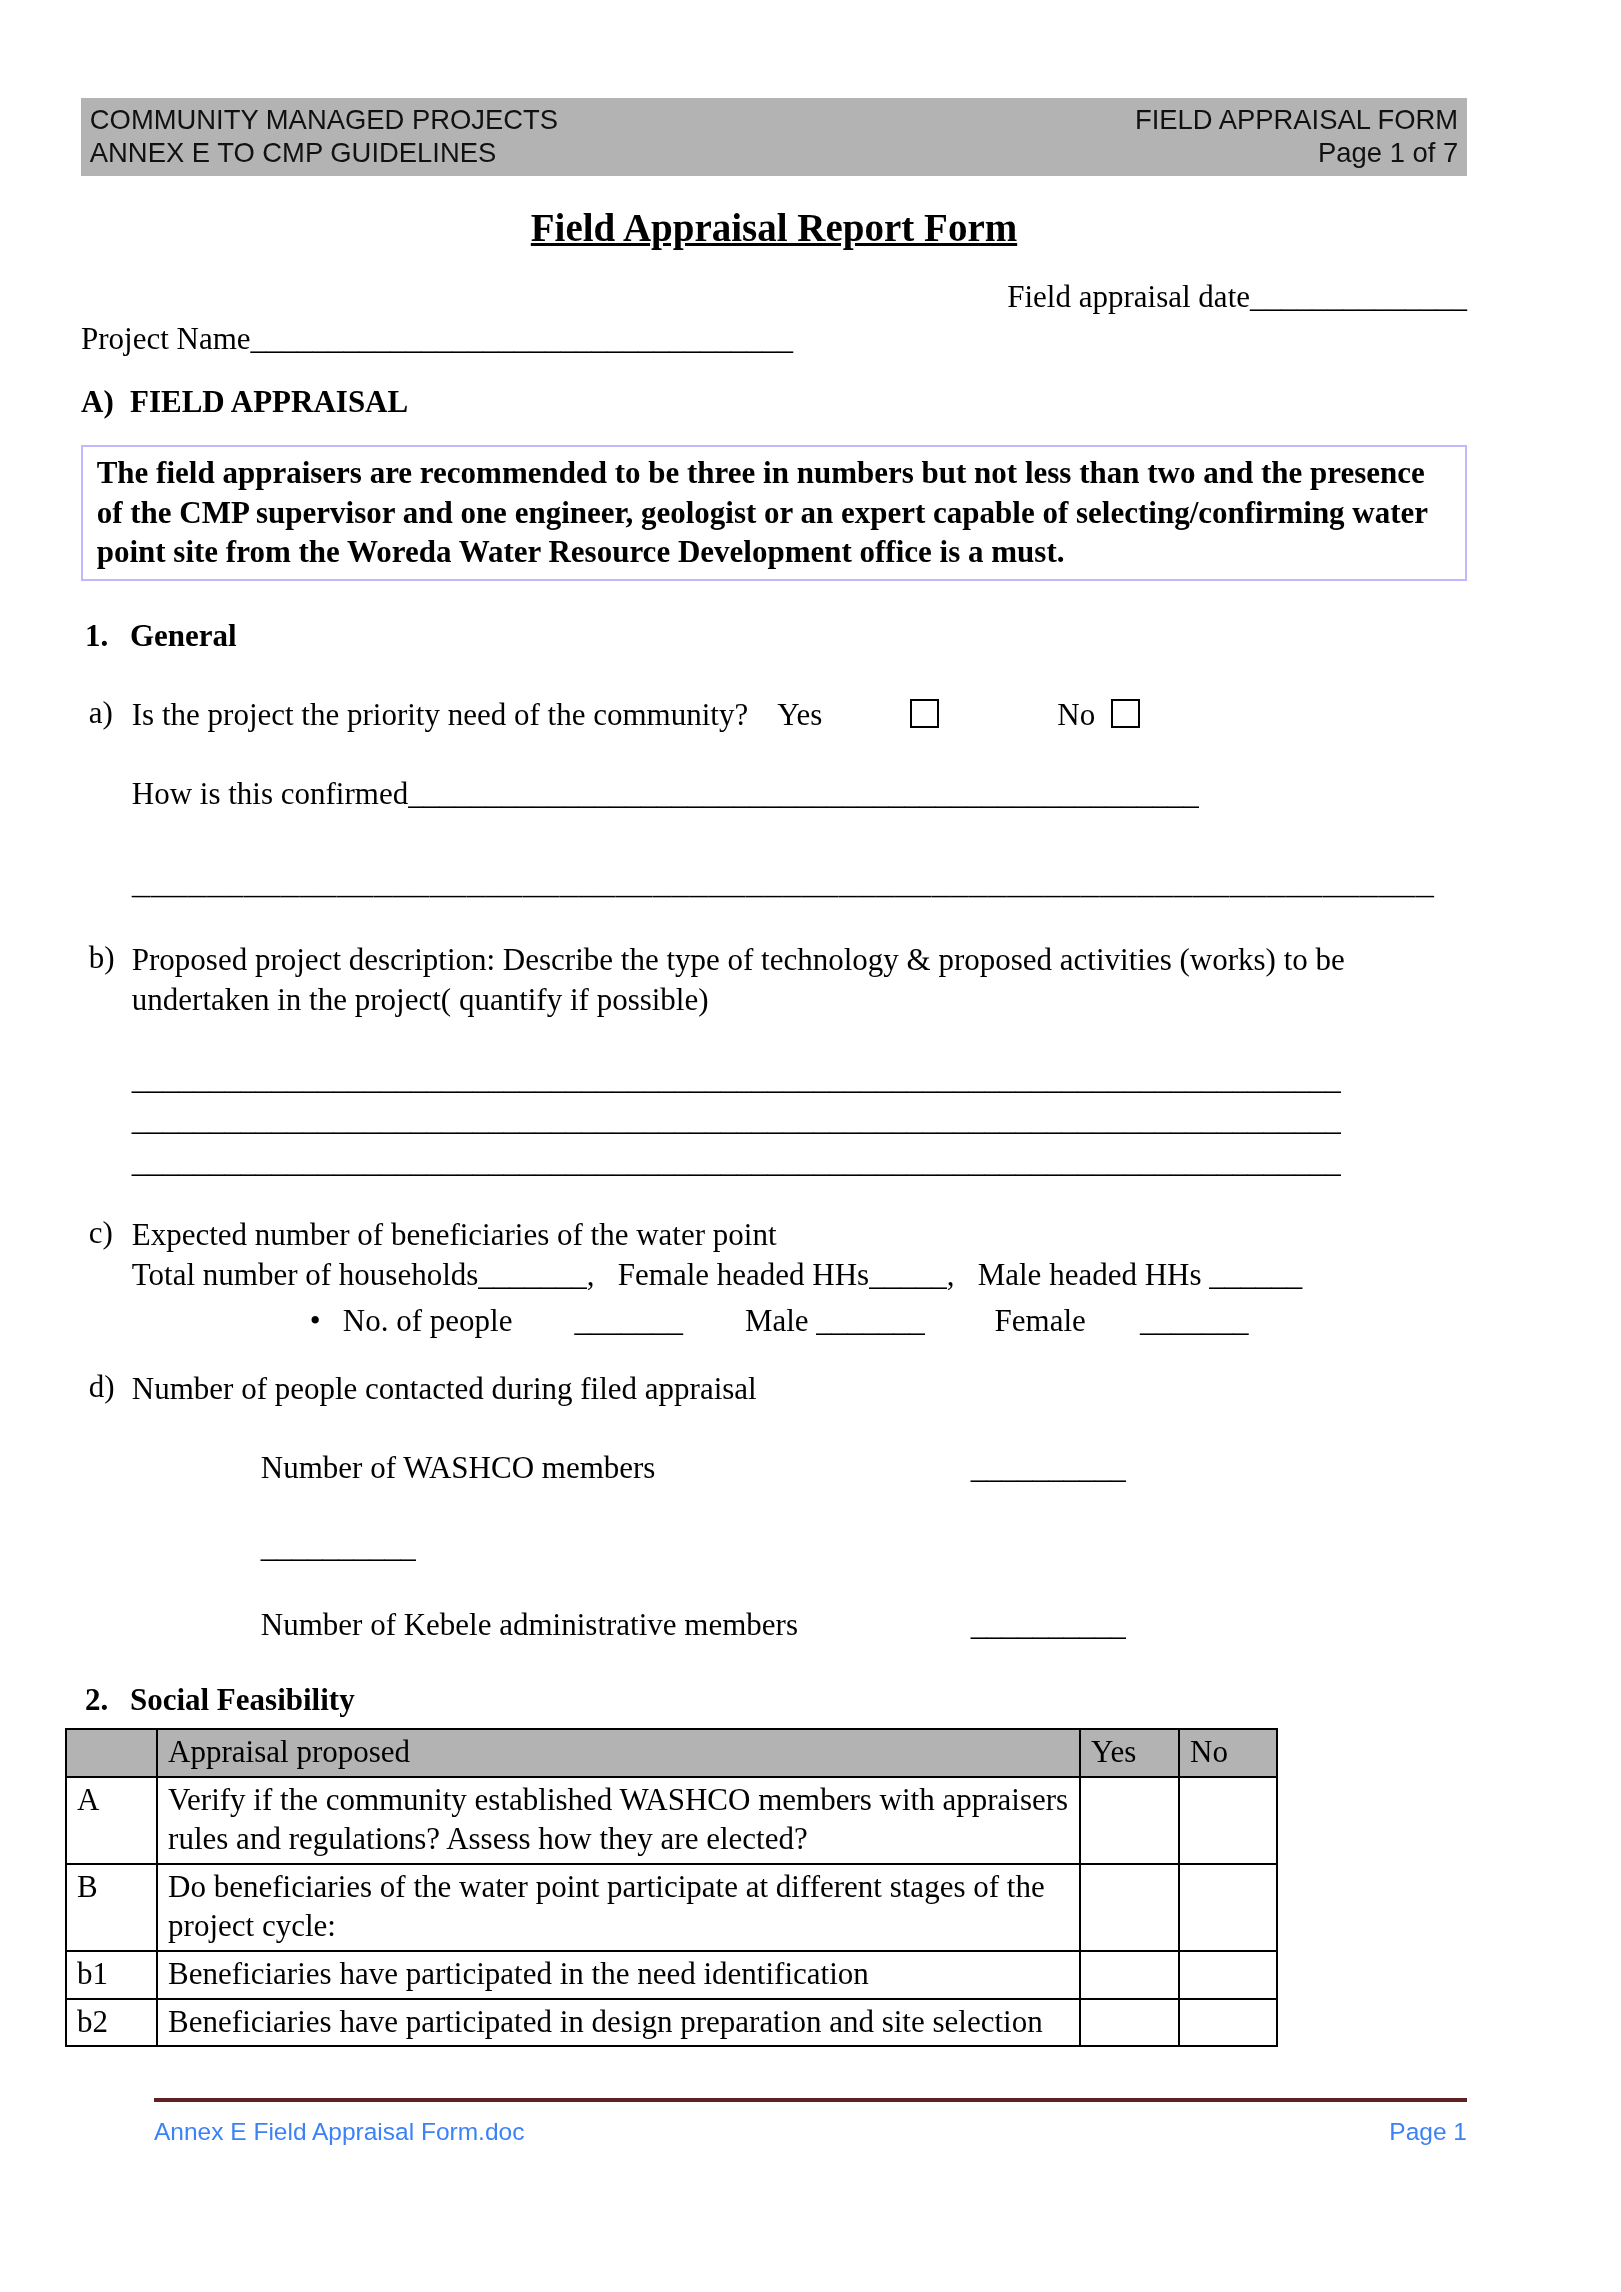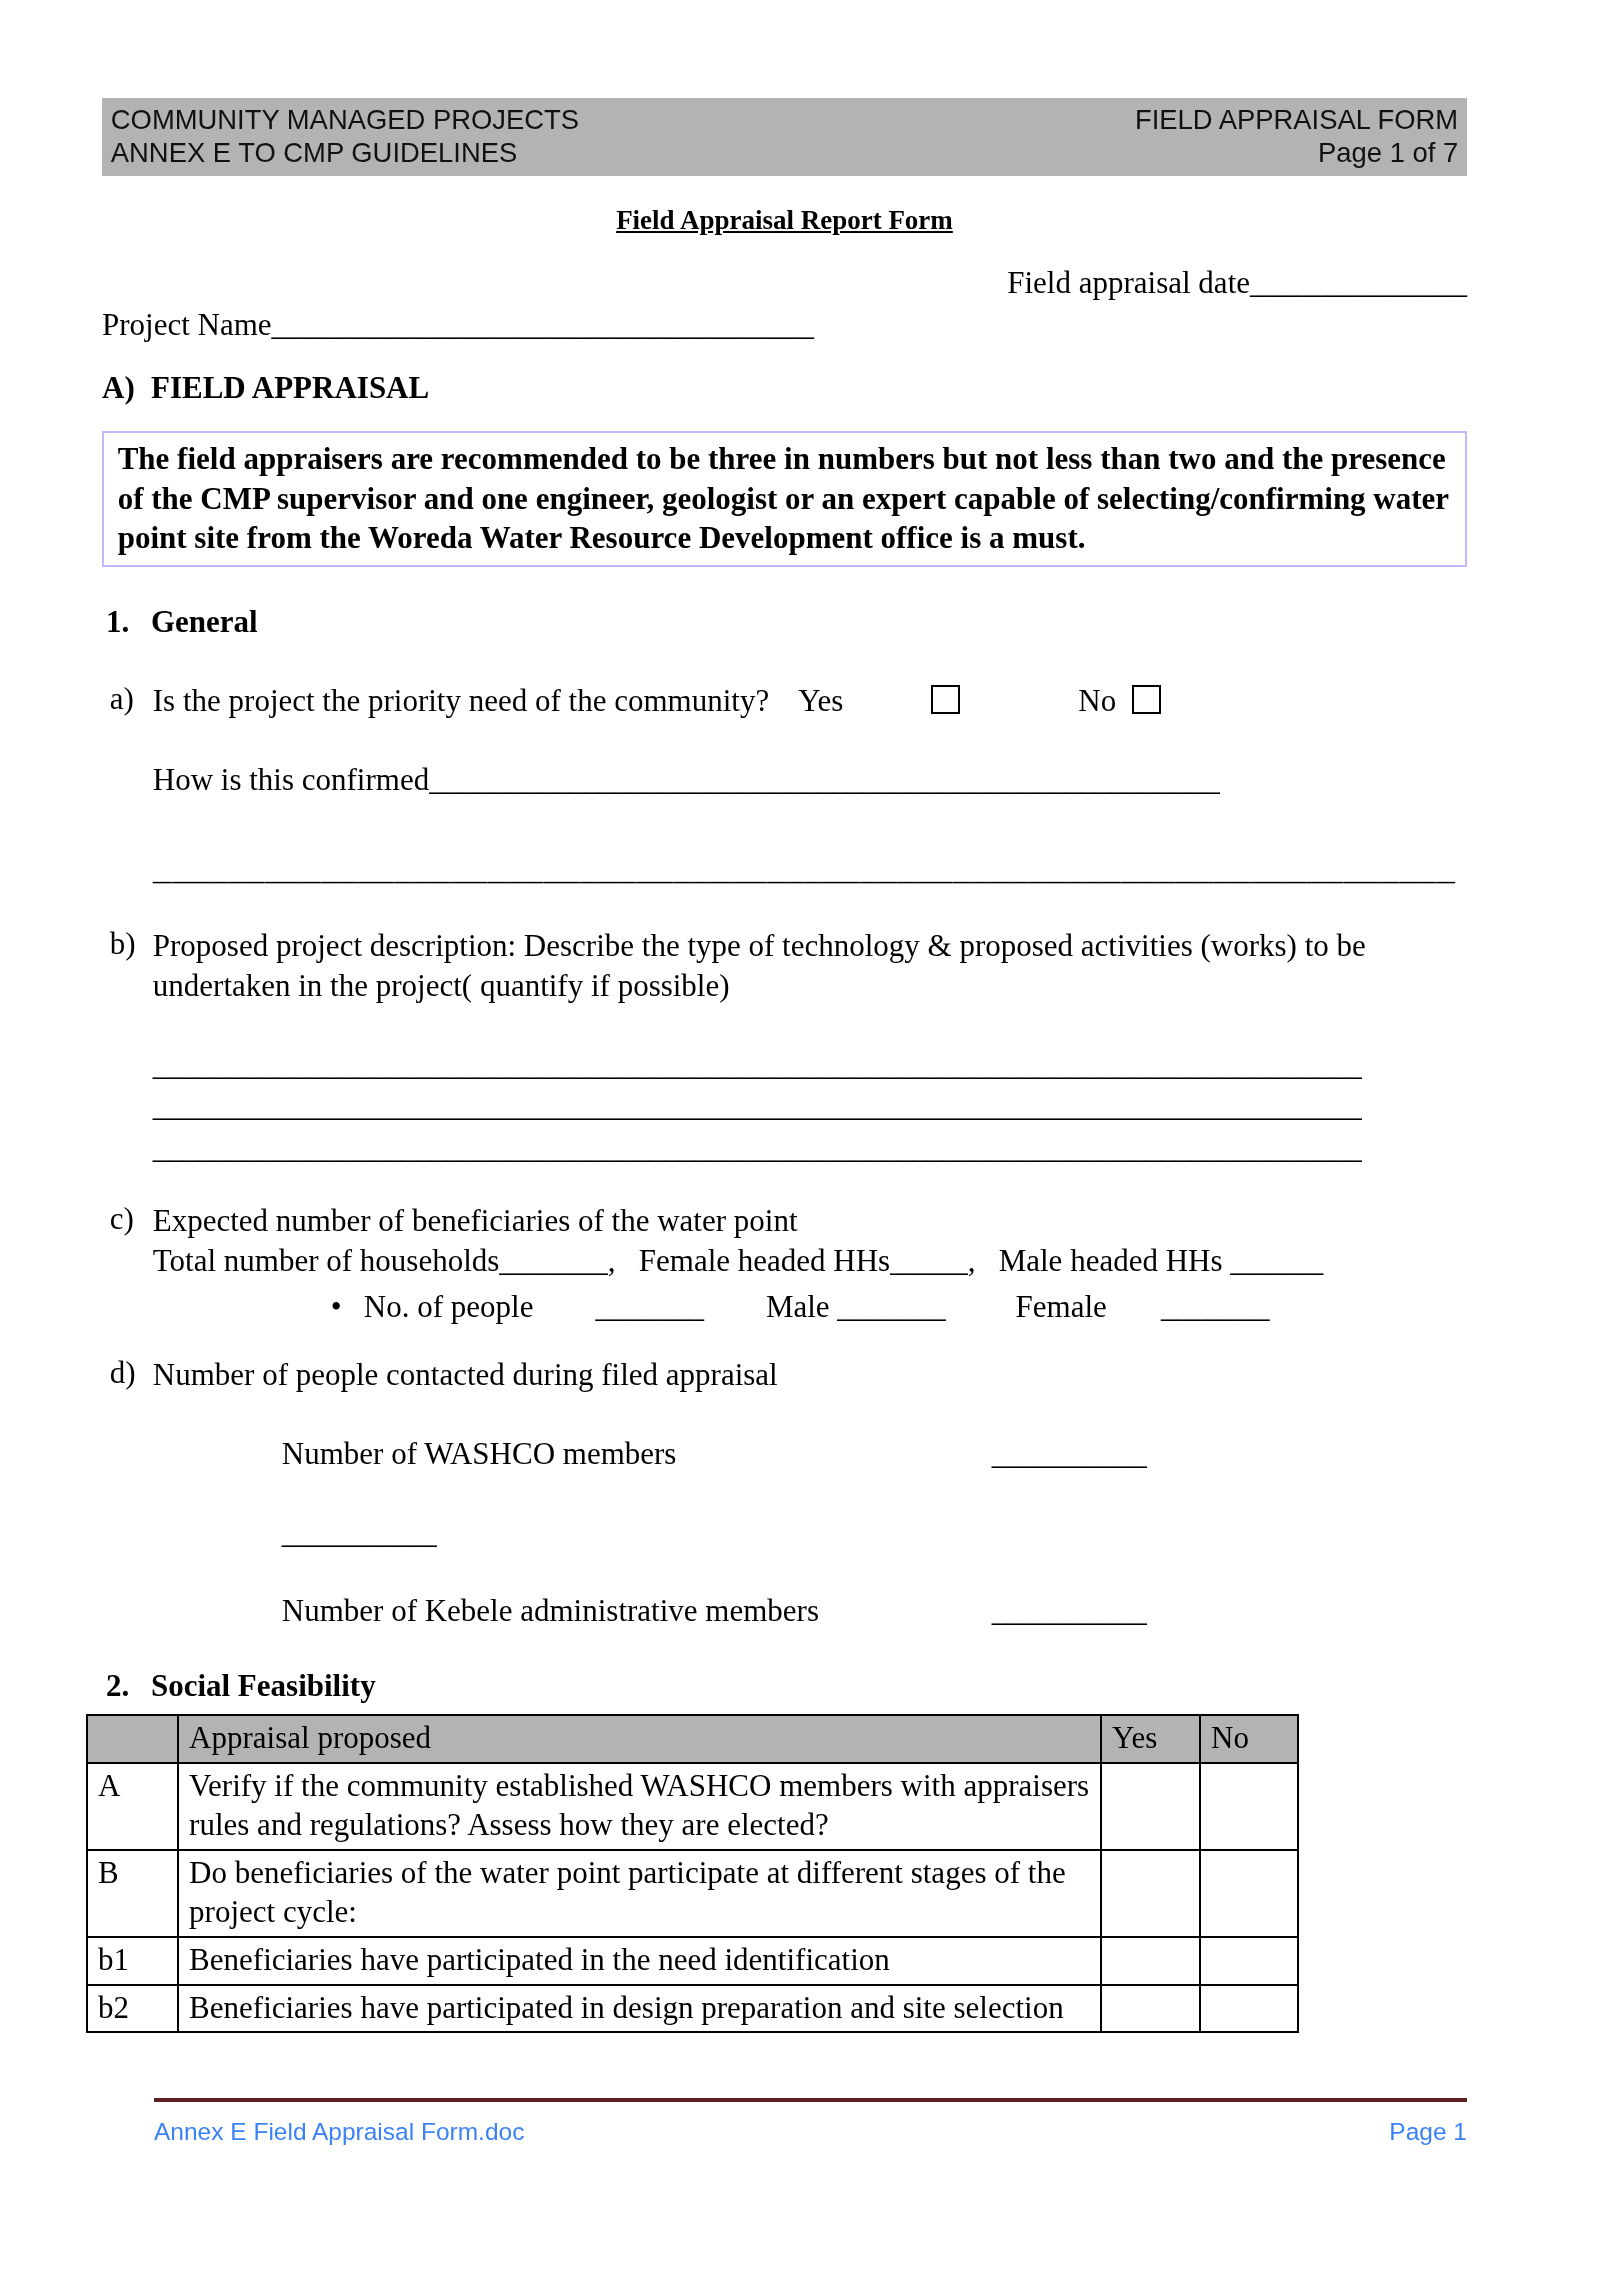--- a/index.html
+++ b/index.html
@@ -8,36 +8,36 @@
     position: relative;
     width: 1621px;
     height: 2293px;
     margin: 0 auto;
     background: #ffffff;
     font-family: "Liberation Serif", serif;
     font-size: 31px;
     color: #000;
     overflow: hidden;
   }
-  .content { padding: 98px 154px 0 102px; }
+  .content { padding: 98px 154px 0 81px; }
 
   
   .bar {
     background: #b3b3b3;
     font-family: "Liberation Sans", sans-serif;
     font-size: 27.4px;
     line-height: 1.22;
     display: flex;
     justify-content: space-between;
     padding: 4.9px 8.8px 5.9px 8.8px;
     color: #111;
   }
   .bar .col-right { text-align: right; }
 
-  .doc-title { margin-top: 29px; text-align: center; font-size: 27px; font-weight: 700; }
+  .doc-title { margin-top: 29px; text-align: center; font-size: 39px; font-weight: 700; }
   .doc-title span { text-decoration: underline; }
 
   .date-line { margin-top: 29px; text-align: right; }
   .project-line { margin-top: 5.9px; }
 
   .section-a { margin-top: 27.4px; font-weight: 700; display: flex; }
   .section-a .sa-num { flex: none; width: 49px; }
 
   .notice {
     margin-top: 25.5px;

